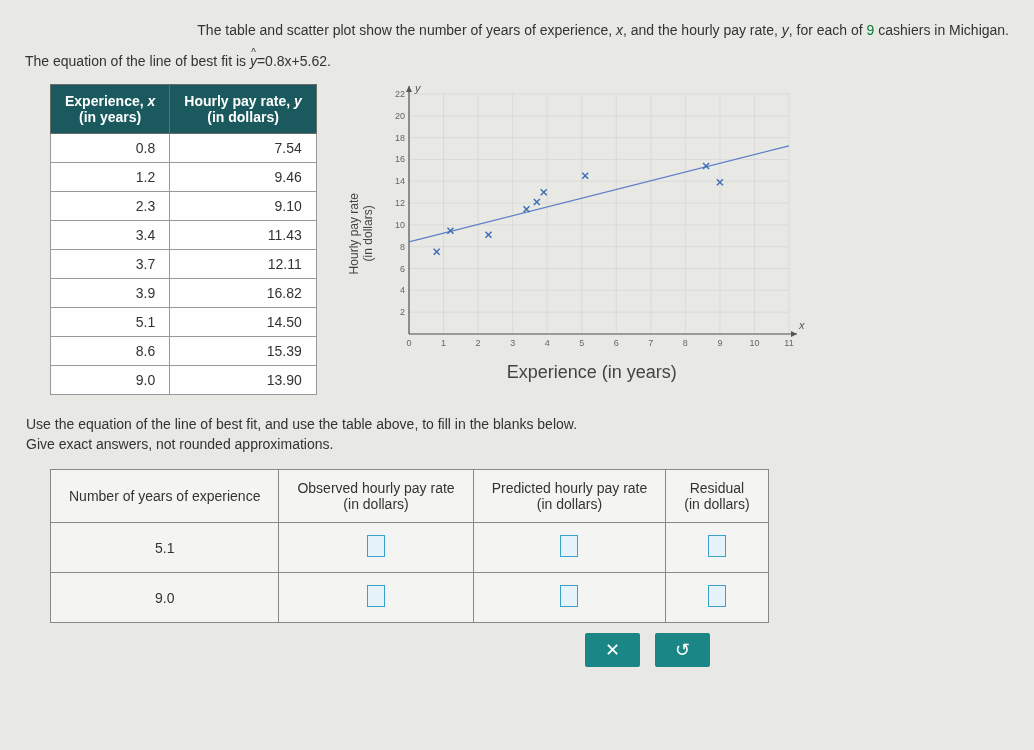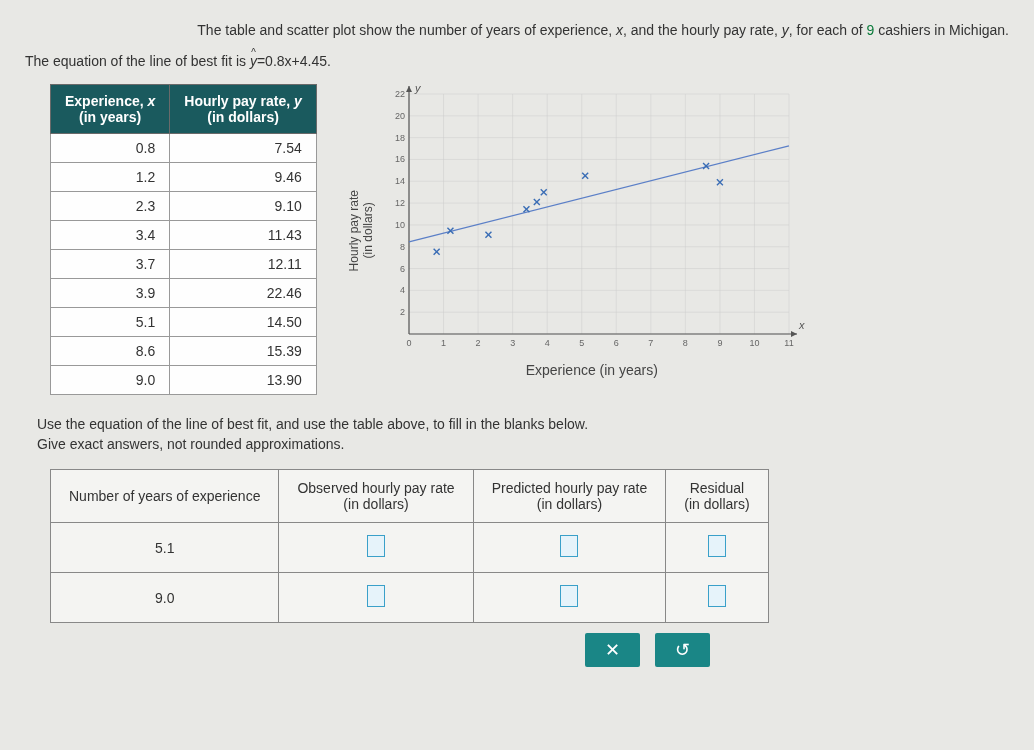--- a/index.html
+++ b/index.html
@@ -33,23 +33,23 @@
   }
 
   
   .chart-wrap { display:flex; align-items:center; }
   .ylabel {
     writing-mode: vertical-rl; transform: rotate(180deg);
     text-align: center; font-size: 12px; margin-right: 2px; color:#444;
   }
   .chart-box { display:flex; flex-direction:column; align-items:center;}
   svg.chart { display:block; }
-  .xlabel { font-size: 14px; color:#444; margin-top: 8px; text-align:center; }
-
-  .instructions { margin: 20px 0 15px 12px; line-height:1.4;}
+  .xlabel { font-size: 18px; color:#444; margin-top: 8px; text-align:center; }
+
+  .instructions { margin: 20px 0 15px 1px; line-height:1.4;}
 
   
   .input-table { border-collapse: collapse; margin-left: 25px; background:#0369a1;padding-left:11px;}
   .input-table th, .input-table td {
     border: 1px solid #888; padding: 10px 18px; text-align: center;
     font-weight: normal; background:#f4f4f2;
   }
   .input-table td { padding: 12px 18px; }
   .slot {
     display:inline-block; width: 18px; height: 22px;
@@ -66,21 +66,21 @@
   .ital { font-style: italic; }
 </style>
 </head>
 <body>
 
 <div class="problem-text">
   <span>The table and scatter plot show the number of years of experience, </span><span class="ital">x</span><span>, and the hourly pay rate, </span><span class="ital">y</span><span>, for each of </span><span class="green-num">9</span><span> cashiers in Michigan.</span>
 </div>
 
 <div class="equation">
-  <span>The equation of the line of best fit is </span><span class="hat ital">y</span><span>=0.8x+4.45.</span>
+  <span>The equation of the line of best fit is </span><span class="hat ital">y</span><span>=0.8x+5.62.</span>
 </div>
 
 <div class="main-row">
 
   <table class="data-table">
     <thead>
       <tr>
         <th>
           <span>Experience, </span><span class="ital">x</span><br>
           <span>(in years)</span>
@@ -107,21 +107,21 @@
         <tr>
           <td>3.4</td>
           <td>11.43</td>
         </tr>
         <tr>
           <td>3.7</td>
           <td>12.11</td>
         </tr>
         <tr>
           <td>3.9</td>
-          <td>22.46</td>
+          <td>16.82</td>
         </tr>
         <tr>
           <td>5.1</td>
           <td>14.50</td>
         </tr>
         <tr>
           <td>8.6</td>
           <td>15.39</td>
         </tr>
         <tr>

